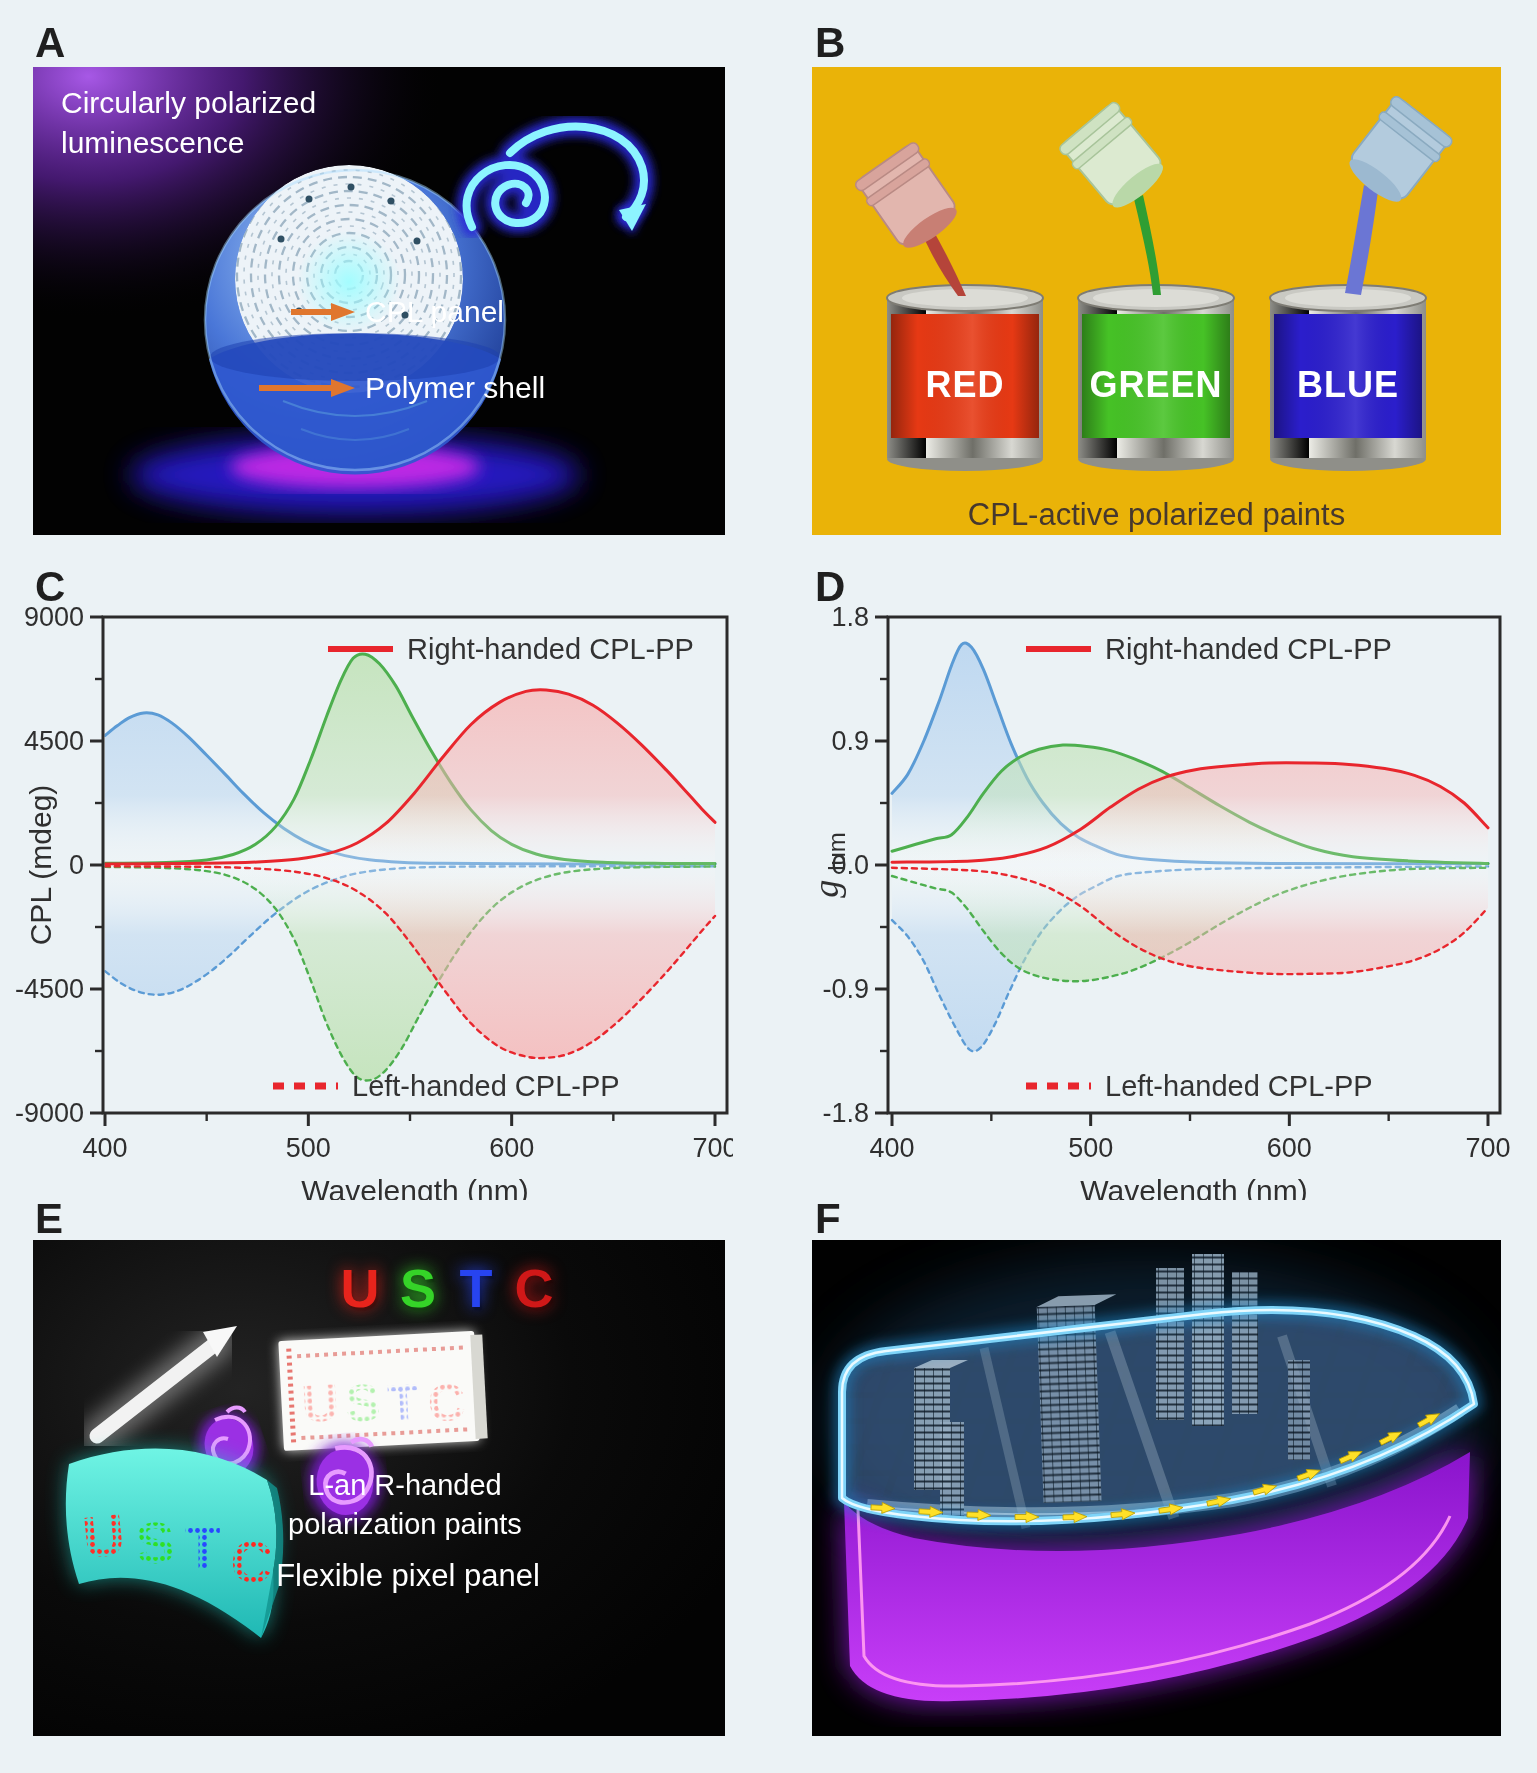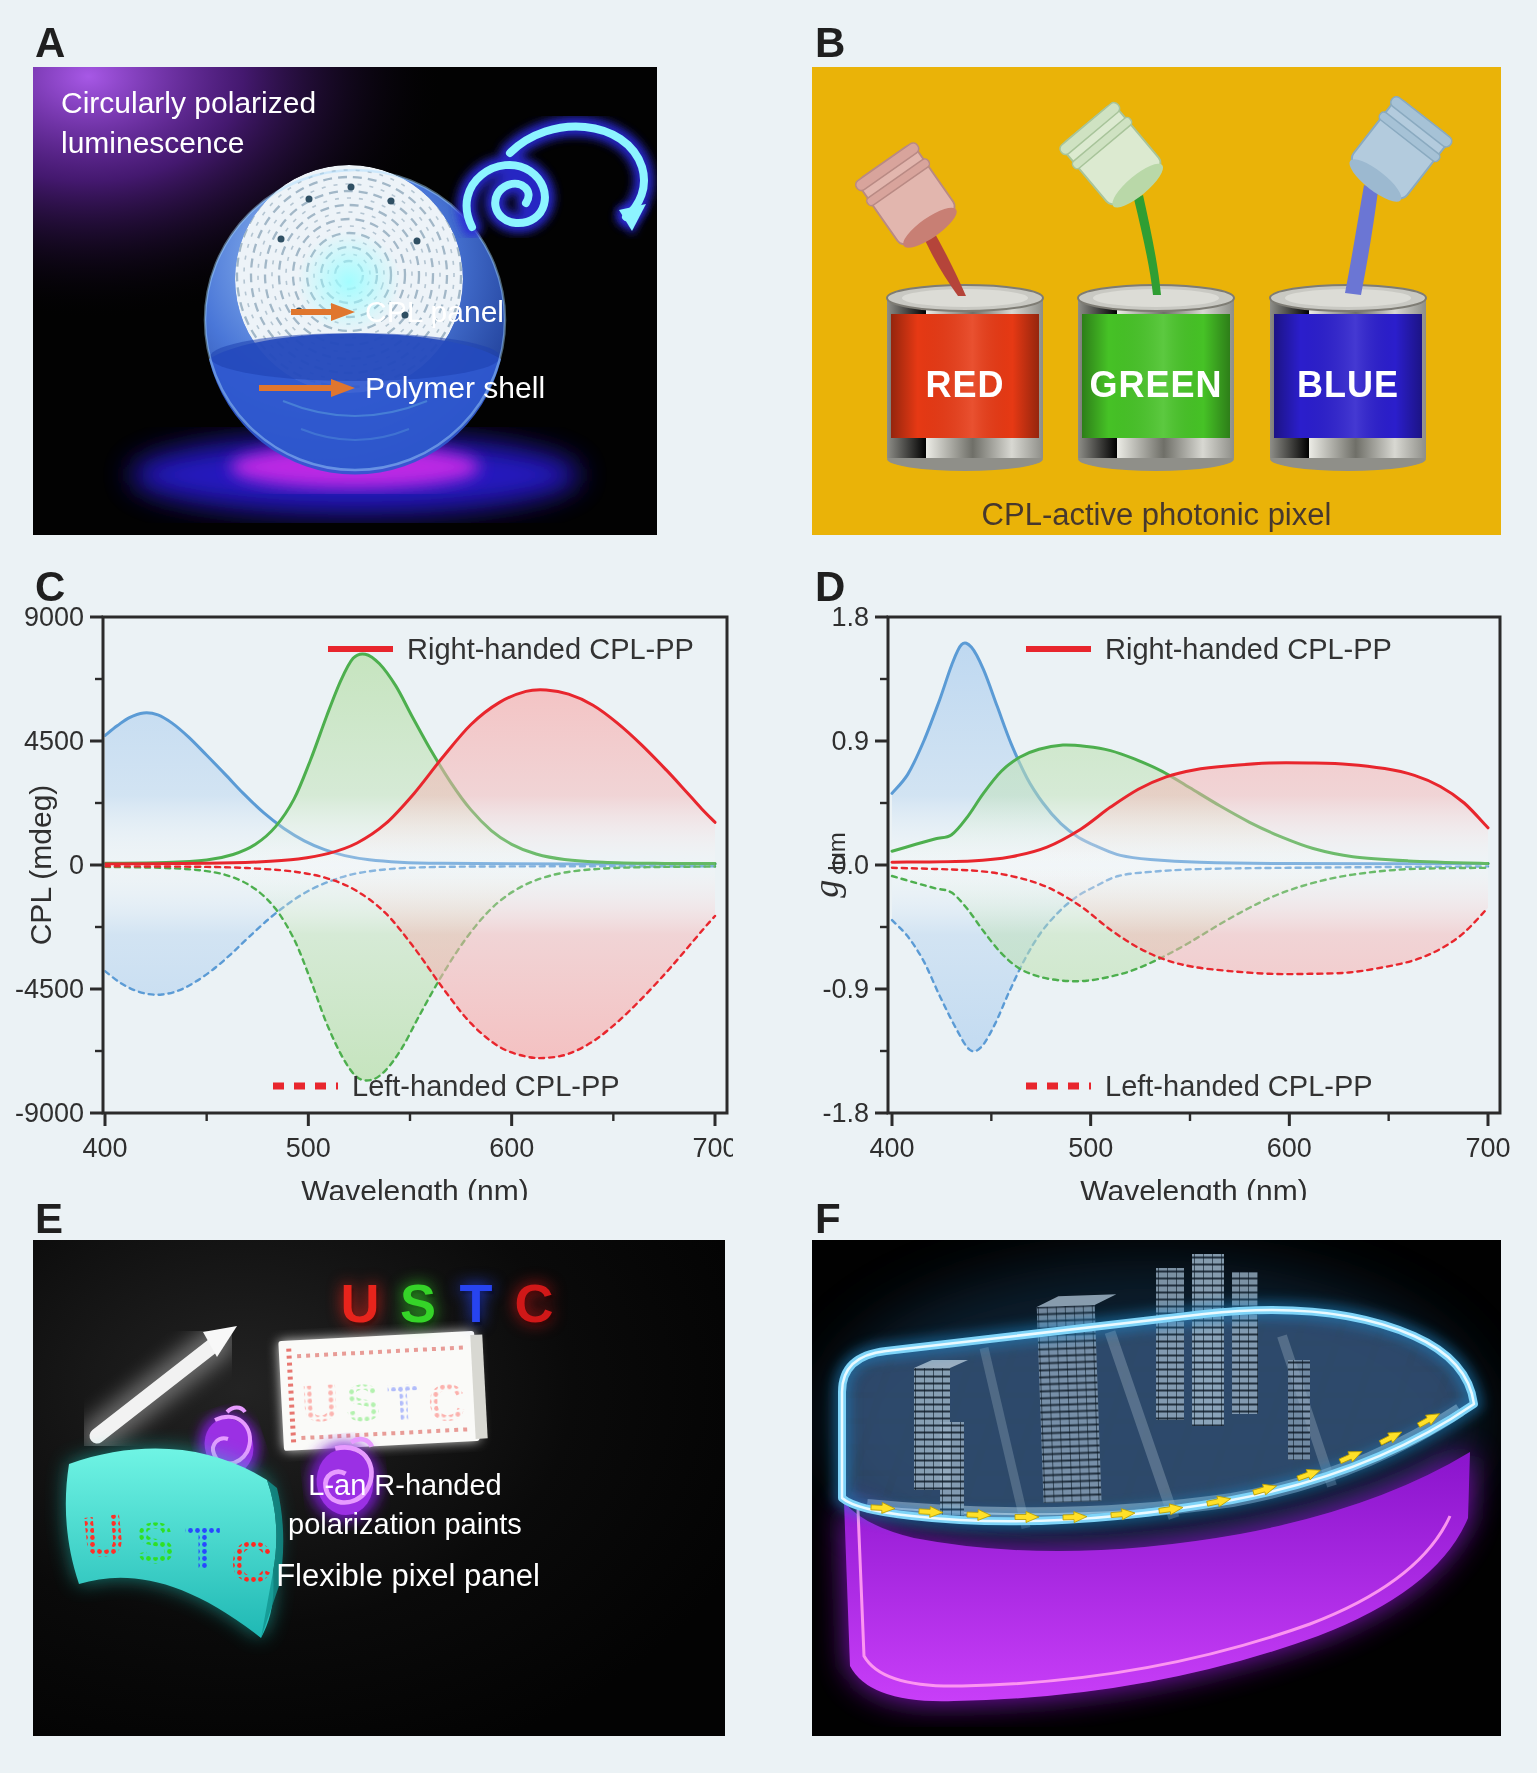--- a/index.html
+++ b/index.html
@@ -14,41 +14,41 @@
   .legendtxt{font-size:29px;fill:#333;}
   .gita{font-style:italic;font-family:"Liberation Serif",serif;font-size:36px;}
   .glsub{font-size:24px;}
   
   .a-title{position:absolute;left:28px;top:16px;font-size:30px;line-height:1.32;color:#fff;}
   .a-ann{position:absolute;left:332px;font-size:30px;color:#fff;white-space:nowrap;}
   
   .b-cap{position:absolute;left:0;right:0;top:430px;text-align:center;font-size:31px;color:#46382e;}
   .canlabel{font-size:36px;font-weight:700;fill:#ffffff;text-anchor:middle;letter-spacing:1px;}
   
-  .e3d{position:absolute;left:298px;top:32px;white-space:nowrap;}
+  .e3d{position:absolute;left:298px;top:17px;white-space:nowrap;}
   .e3d span{display:inline-block;width:58px;text-align:center;font-size:54px;font-weight:700;
             text-shadow:0 0 16px currentColor,2px 3px 2px rgba(0,0,0,.6);}
   .e-cap{position:absolute;right:170px;top:226px;width:300px;text-align:center;
          font-size:29px;line-height:1.35;color:#fff;}
   .e-bottom{position:absolute;left:180px;top:318px;width:390px;text-align:center;
             font-size:31px;color:#fff;}
 </style>
 </head>
 <body>
 
 <div class="fig">
 
   <div class="plabel" style="left:35px;top:22px">A</div>
   <div class="plabel" style="left:815px;top:22px">B</div>
   <div class="plabel" style="left:35px;top:566px">C</div>
   <div class="plabel" style="left:815px;top:566px">D</div>
   <div class="plabel" style="left:35px;top:1198px">E</div>
   <div class="plabel" style="left:815px;top:1198px">F</div>
 
-  <div class="panel" style="left:33px;top:67px;width:624px;height:468px;background:#0369a1">
+  <div class="panel" style="left:33px;top:67px;width:692px;height:468px;background:#0369a1">
     <svg viewBox="0 0 692 468" width="692" height="468">
       <defs>
         <radialGradient id="a-pg" cx="8%" cy="2%" r="80%">
           <stop offset="0%" stop-color="#b05df2" stop-opacity="0.95"></stop>
           <stop offset="28%" stop-color="#7a2bc8" stop-opacity="0.55"></stop>
           <stop offset="65%" stop-color="#000000" stop-opacity="0"></stop>
         </radialGradient>
         <radialGradient id="a-shell" cx="38%" cy="30%" r="75%">
           <stop offset="0%" stop-color="#a8cdf4"></stop>
           <stop offset="55%" stop-color="#4a77d8"></stop>
@@ -209,21 +209,21 @@
         <rect x="-37" y="-20" width="74" height="9" rx="4" fill="#cfe2c2" stroke="#a8c49a" stroke-width="1.5"></rect>
         <ellipse cy="40" rx="32" ry="10" fill="#b9d8a8"></ellipse>
       </g>
       <g transform="translate(588,82) rotate(38)">
         <rect x="-34" y="-40" width="68" height="80" rx="8" fill="#b3cbdd" stroke="#8aaac0" stroke-width="2"></rect>
         <rect x="-37" y="-40" width="74" height="11" rx="5" fill="#a6c2d6" stroke="#8aaac0" stroke-width="1.5"></rect>
         <rect x="-37" y="-20" width="74" height="9" rx="4" fill="#a6c2d6" stroke="#8aaac0" stroke-width="1.5"></rect>
         <ellipse cy="40" rx="32" ry="10" fill="#9cb9d0"></ellipse>
       </g>
     </svg>
-    <div class="b-cap">CPL-active photonic pixel</div>
+    <div class="b-cap">CPL-active polarized paints</div>
   </div>
 
   <svg id="chart-C" class="panel" style="left:13px;top:545px" width="720" height="655" viewBox="0 0 720 655">
       <defs>
         <clipPath id="chart-C-clip">
           <rect x="91.5" y="73.5" width="621" height="493"></rect>
         </clipPath>
         <linearGradient id="chart-C-g0" gradientUnits="userSpaceOnUse" x1="0" y1="72" x2="0" y2="320">
           <stop offset="0" stop-color="#b9d5f0" stop-opacity="0.95"></stop>
           <stop offset="0.72" stop-color="#b9d5f0" stop-opacity="0.5"></stop>

